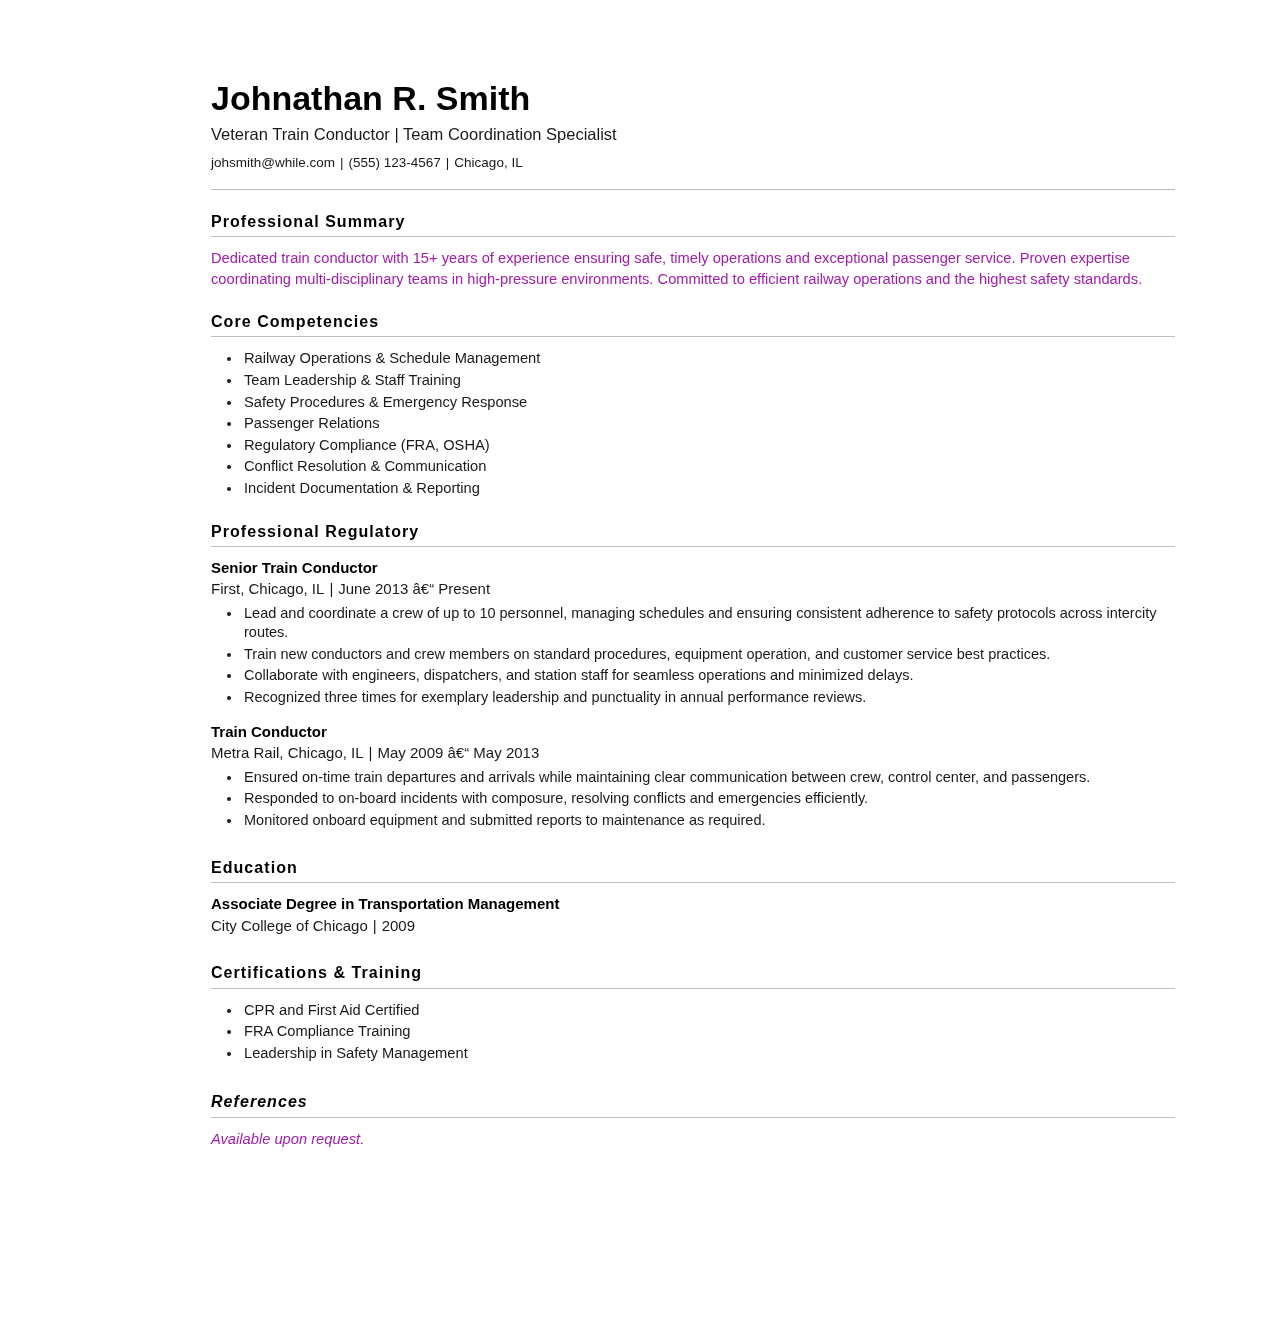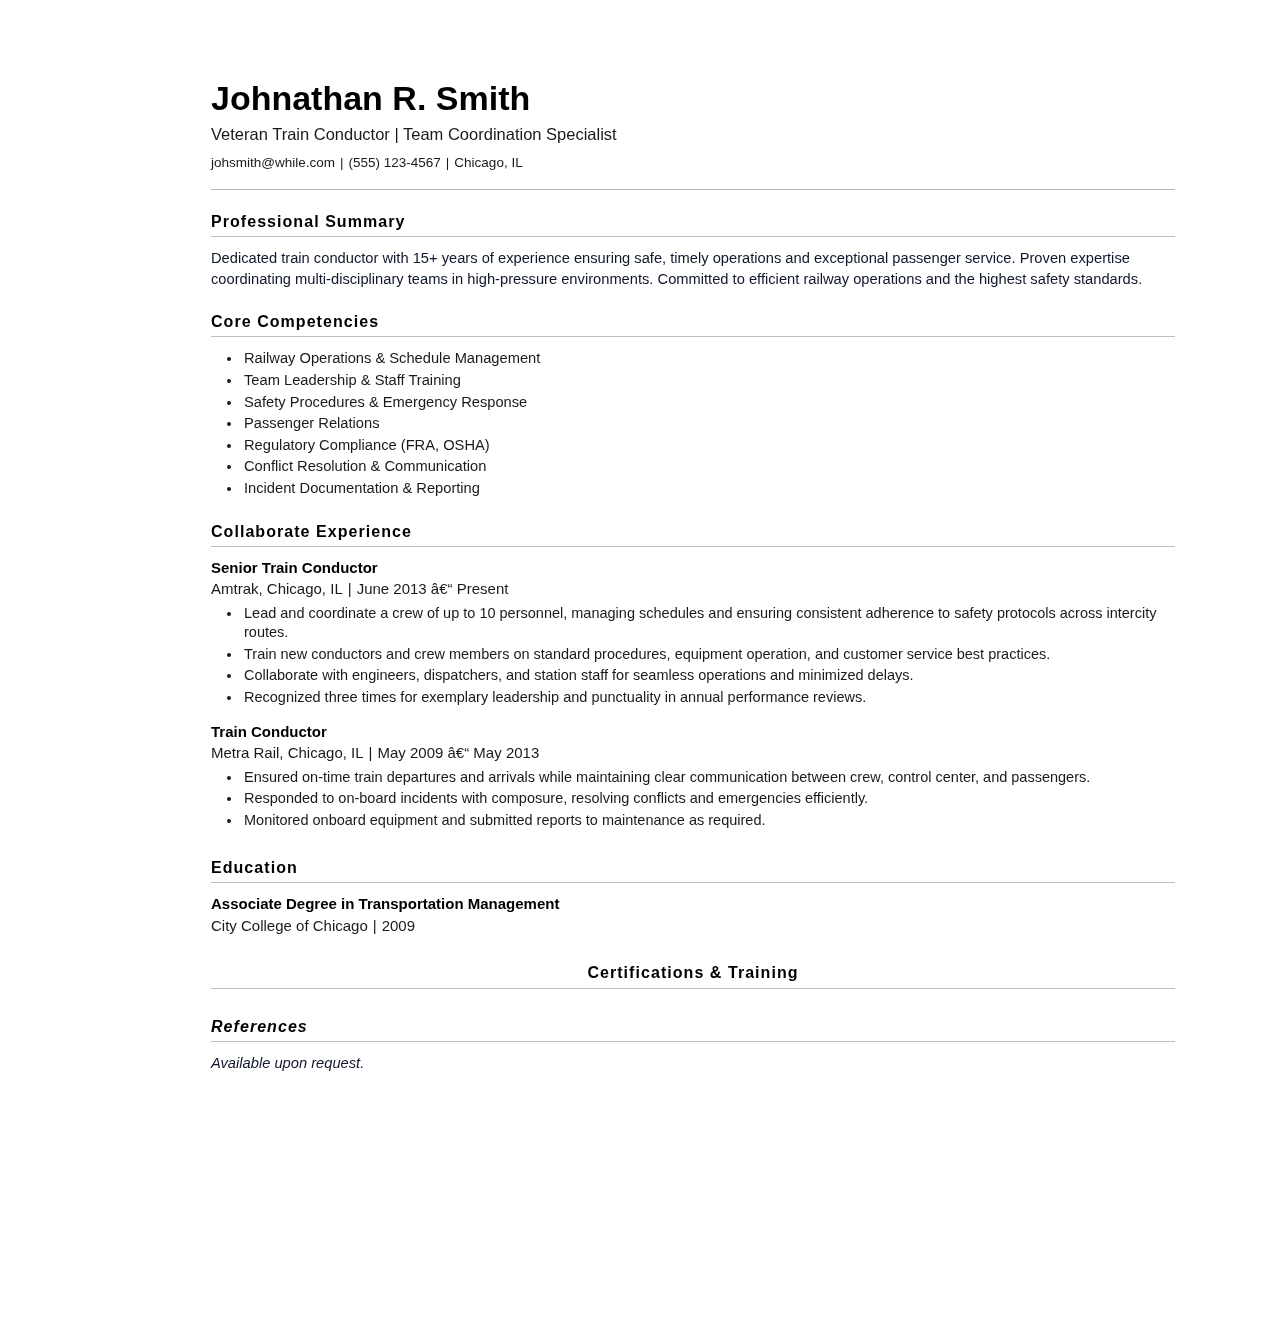--- a/index.html
+++ b/index.html
@@ -71,21 +71,21 @@
     border-top: 1px solid #bfbfbf;
     margin: 0 0 11px 0;
     height: 0;
   }
 
   
   .body-text {
     font-size: 14.7px;
     line-height: 1.42;
     margin: 0;
-    color: #0f172a;
+    color: #a21caf;
   }
 
   
   ul.bullets {
     margin: 0;
     padding: 0 0 0 31px;
     list-style: disc outside;
   }
   ul.bullets li {
     font-size: 14.7px;
@@ -145,21 +145,21 @@
     font-size: 15px;
     line-height: 1.3;
     margin: 0;
     color: #1a1a1a;
   }
   .edu-meta .sep {
     padding: 0 5px;
   }
 
   .section-education { margin-top: 28px; }
-  .section-certs     { margin-top: 28px; text-align: center; }
+  .section-certs     { margin-top: 28px; }
   .section-refs      { margin-top: 28px; font-style: italic; }
 </style>
 </head>
 <body>
 
 <div class="page">
 
   <header>
     <h1 class="name">Johnathan R. Smith</h1>
 
@@ -186,26 +186,26 @@
         <li>Team Leadership &amp; Staff Training</li>
         <li>Safety Procedures &amp; Emergency Response</li>
         <li>Passenger Relations</li>
         <li>Regulatory Compliance (FRA, OSHA)</li>
         <li>Conflict Resolution &amp; Communication</li>
         <li>Incident Documentation &amp; Reporting</li>
       </ul>
   </section>
 
   <section class="section section-experience">
-    <h2 class="section-title">Collaborate Experience</h2>
+    <h2 class="section-title">Professional Regulatory</h2>
     <hr class="section-rule">
     <div id="experience-list">
         <div class="job">
           <div class="job-title">Senior Train Conductor</div>
-          <div class="job-meta"><span>Amtrak, Chicago, IL</span><span class="sep">|</span><span>June 2013 â€“ Present</span></div>
+          <div class="job-meta"><span>First, Chicago, IL</span><span class="sep">|</span><span>June 2013 â€“ Present</span></div>
           <ul class="job-bullets">
             <li>Lead and coordinate a crew of up to 10 personnel, managing schedules and ensuring consistent adherence to safety protocols across intercity routes.</li>
             <li>Train new conductors and crew members on standard procedures, equipment operation, and customer service best practices.</li>
             <li>Collaborate with engineers, dispatchers, and station staff for seamless operations and minimized delays.</li>
             <li>Recognized three times for exemplary leadership and punctuality in annual performance reviews.</li>
           </ul>
         </div>
         <div class="job">
           <div class="job-title">Train Conductor</div>
           <div class="job-meta"><span>Metra Rail, Chicago, IL</span><span class="sep">|</span><span>May 2009 â€“ May 2013</span></div>
@@ -225,20 +225,25 @@
         <div class="edu-entry">
           <div class="edu-degree">Associate Degree in Transportation Management</div>
           <div class="edu-meta"><span>City College of Chicago</span><span class="sep">|</span><span>2009</span></div>
         </div>
       </div>
   </section>
 
   <section class="section section-certs">
     <h2 class="section-title">Certifications &amp; Training</h2>
     <hr class="section-rule">
+    <ul class="bullets" id="certification-list">
+        <li>CPR and First Aid Certified</li>
+        <li>FRA Compliance Training</li>
+        <li>Leadership in Safety Management</li>
+      </ul>
   </section>
 
   <section class="section section-refs">
     <h2 class="section-title">References</h2>
     <hr class="section-rule">
     <p class="body-text">Available upon request.</p>
   </section>
 
 </div>
 

